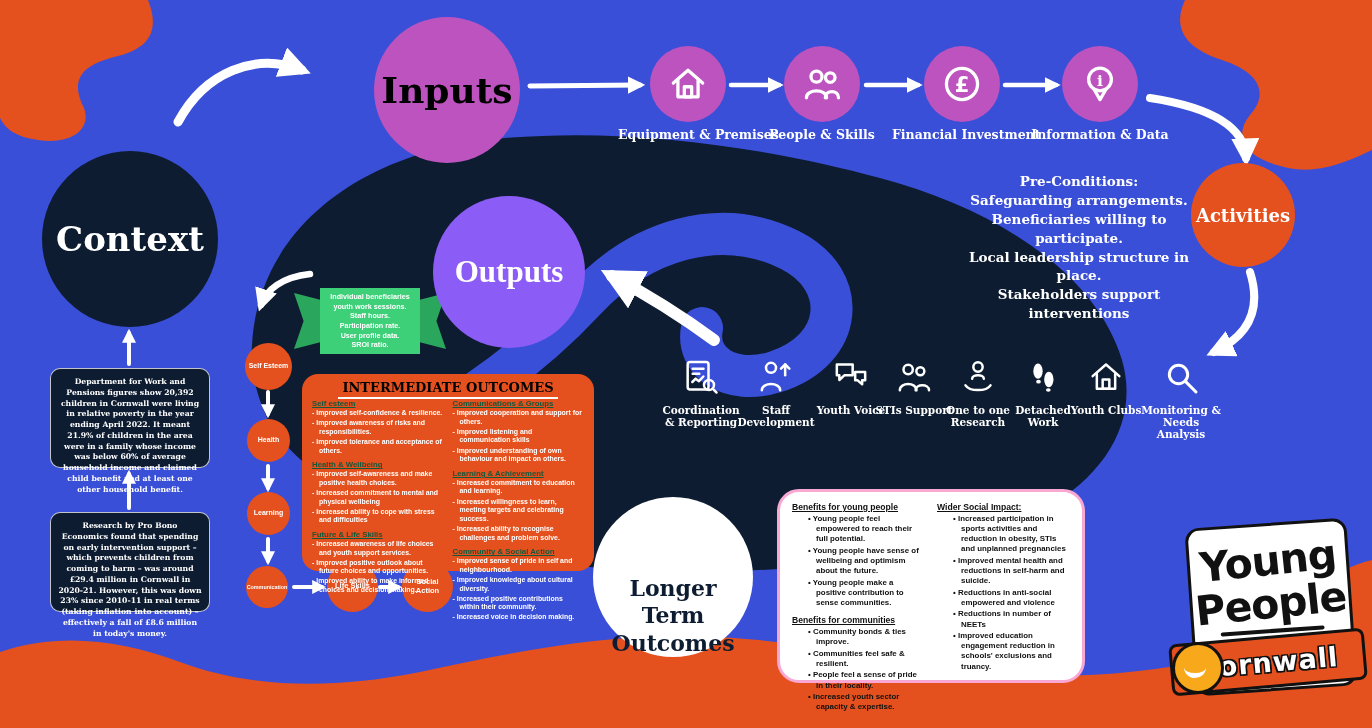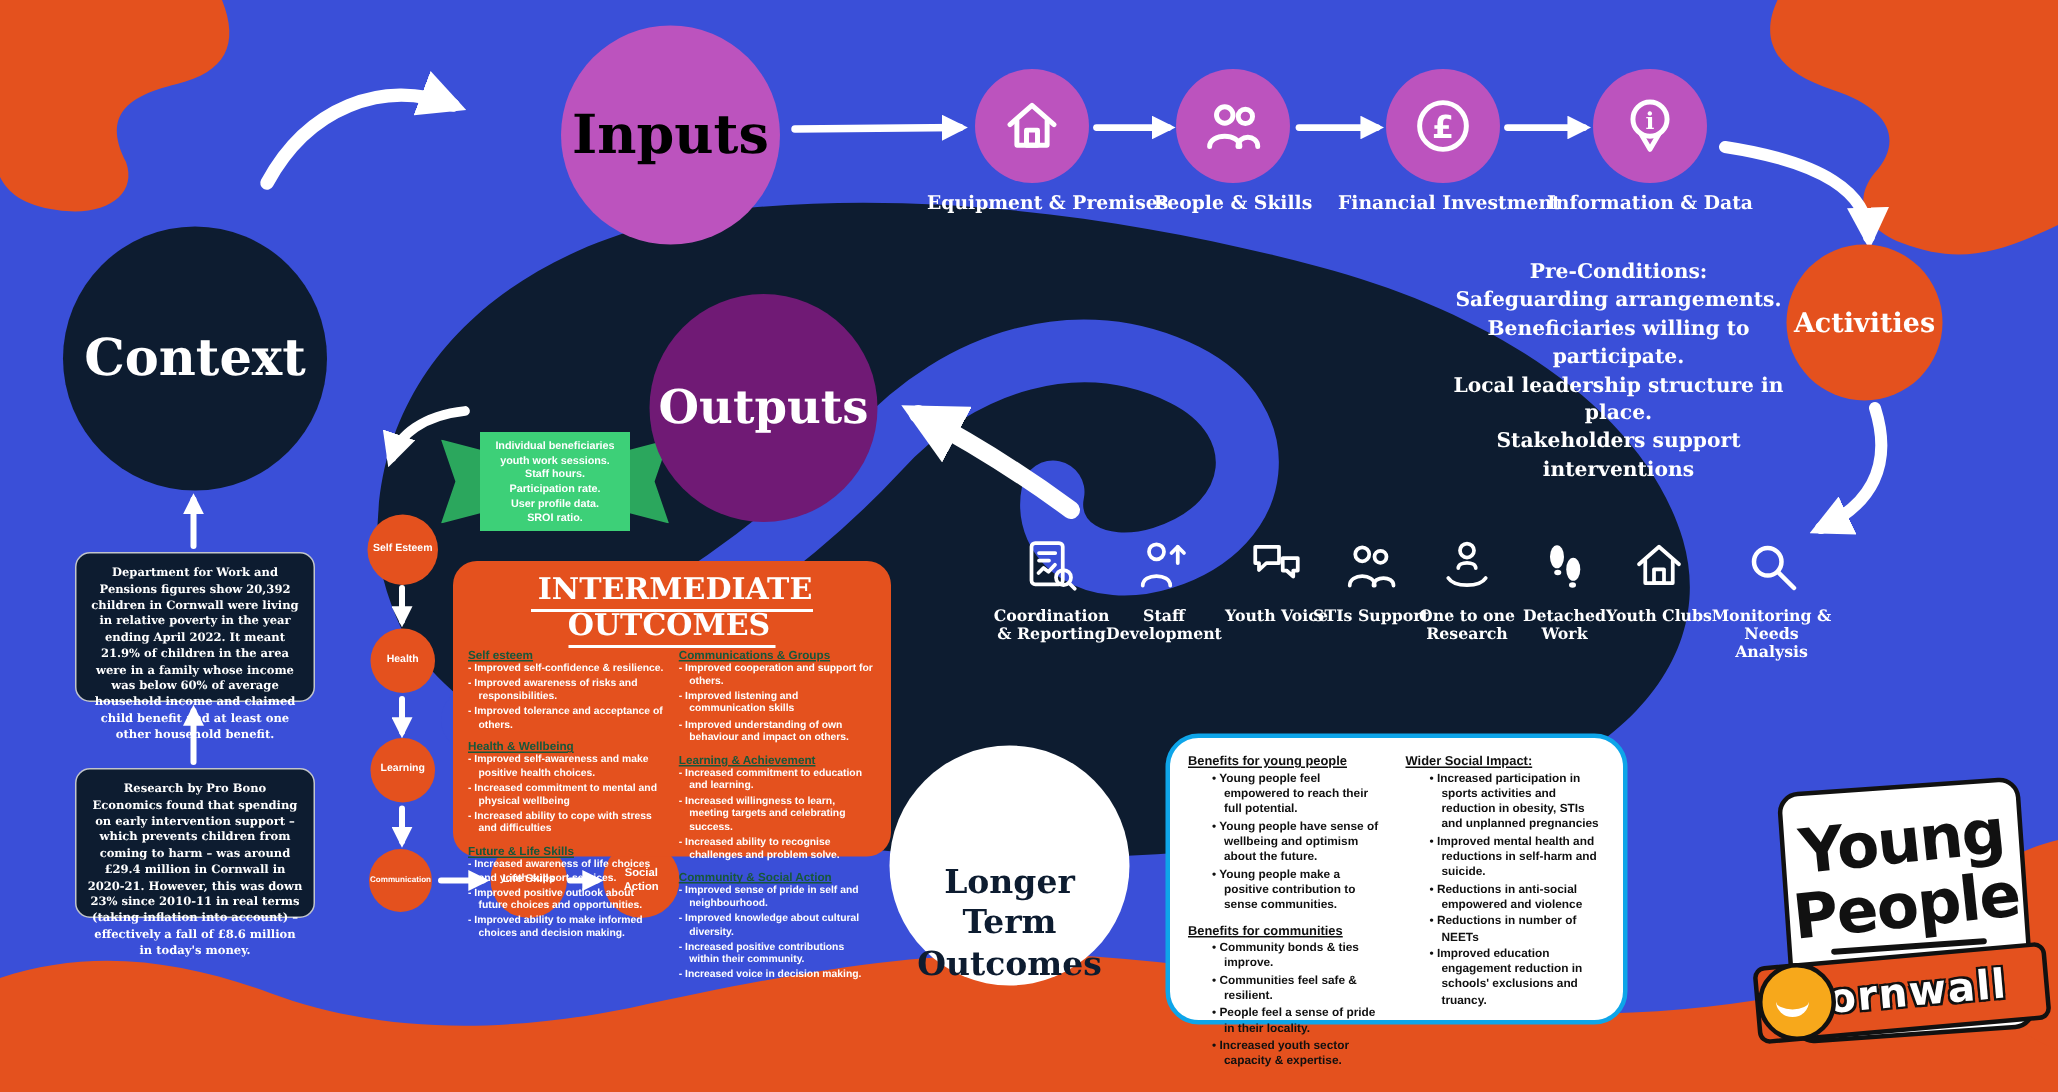--- a/index.html
+++ b/index.html
@@ -5,21 +5,21 @@
   html,body{margin:0;padding:0;background:#222;}
   #canvas{position:relative;width:1372px;height:728px;background:#3A4FD8;overflow:hidden;
           font-family:"Liberation Sans",sans-serif;}
   .abs{position:absolute;}
   .serif{font-family:"DejaVu Serif","Liberation Serif",serif;}
   .circle{border-radius:50%;display:flex;align-items:center;justify-content:center;text-align:center;}
 
   
   .context-circle{background:#0D1C30;color:#fff;font-weight:bold;font-size:34px;z-index:2;}
   .inputs-circle{background:#BC53BE;color:#000000;font-weight:bold;font-size:36px;z-index:2;}
-  .outputs-circle{background:#701a75;color:#fff;font-weight:bold;font-size:31px;z-index:3;}
+  .outputs-circle{background:#8b5cf6;color:#fff;font-weight:bold;font-size:31px;z-index:3;font-family:Liberation Serif, serif;}
   .activities-circle{background:#E4511E;color:#fff;font-weight:bold;font-size:18px;z-index:2;}
   .lt-circle{background:#fff;color:#0D1C30;font-weight:bold;font-size:22px;line-height:1.25;z-index:3;padding:0 14px;box-sizing:border-box;}
 
   
   .input-item{width:140px;text-align:center;z-index:2;}
   .input-item .icon-circle{width:76px;height:76px;border-radius:50%;background:#BC53BE;margin:0 auto;
         display:flex;align-items:center;justify-content:center;}
   .input-label{color:#fff;font-weight:bold;font-size:12.5px;margin-top:5px;white-space:nowrap;
         font-family:"DejaVu Serif","Liberation Serif",serif;}
 
@@ -35,40 +35,40 @@
   .ribbon{z-index:2;}
   .ribbon-center{position:absolute;left:26px;top:2px;width:100px;height:66px;background:#3DD078;
         color:#fff;font-size:7.2px;font-weight:bold;text-align:center;display:flex;flex-direction:column;
         justify-content:center;line-height:1.35;}
   .ribbon-wing{position:absolute;top:7px;width:30px;height:56px;background:#2BA75D;}
   .ribbon-wing.left{left:0;clip-path:polygon(0 0,100% 14%,100% 86%,0 100%,32% 50%);}
   .ribbon-wing.right{left:122px;clip-path:polygon(100% 0,0 14%,0 86%,100% 100%,68% 50%);}
 
   
   .io-box{background:#E4511E;border-radius:16px;z-index:2;box-sizing:border-box;padding:6px 10px 4px;}
-  .io-title{color:#ffffff;font-weight:bold;font-size:20px;text-align:center;margin-bottom:4px;}
+  .io-title{color:#000000;font-weight:bold;font-size:13px;text-align:center;margin-bottom:4px;}
   .io-title span{border-bottom:2px solid #fff;padding:0 4px 2px;}
   .io-cols{display:flex;gap:9px;}
   .io-col{flex:1;}
   .io-sec{margin-bottom:5px;}
   .io-head{color:#17573A;font-weight:bold;font-size:7.8px;text-decoration:underline;margin-bottom:1px;}
   .io-ul{list-style:none;margin:0;padding:0;font-size:6.9px;color:#fff;font-weight:bold;line-height:1.25;}
   .io-ul li{padding-left:7px;text-indent:-7px;margin-bottom:1.5px;}
   .io-ul li::before{content:"-  ";}
 
   
   .chain-circle{background:#E4511E;color:#fff;font-weight:bold;font-size:7px;line-height:1.15;z-index:2;padding:2px;box-sizing:border-box;}
 
   
   .act-item{width:78px;text-align:center;color:#fff;z-index:2;margin-left:16px;}
   .act-label{font-weight:bold;font-size:10.5px;line-height:1.15;margin-top:3px;
         font-family:"DejaVu Serif","Liberation Serif",serif;}
 
   
-  .benefits-box{background:#fff;border:3px solid #0ea5e9;border-radius:22px;padding:10px 12px;
+  .benefits-box{background:#fff;border:3px solid #f9a8d4;border-radius:22px;padding:10px 12px;
         display:flex;gap:12px;color:#101010;box-sizing:border-box;z-index:3;}
   .b-col{flex:1;}
   .b-head{font-weight:bold;font-size:8.6px;text-decoration:underline;margin-bottom:2px;}
   .b-ul{list-style:none;margin:0 0 7px;padding:0;font-size:7.9px;font-weight:bold;line-height:1.28;}
   .b-ul li{padding-left:8px;text-indent:-8px;margin-bottom:1.5px;margin-left:16px;}
   .b-ul li::before{content:"\2022  ";}
 
   
   .logo-card{background:#fff;border:3px solid #111;border-radius:14px;transform:rotate(-4deg);z-index:3;
         text-align:center;}

